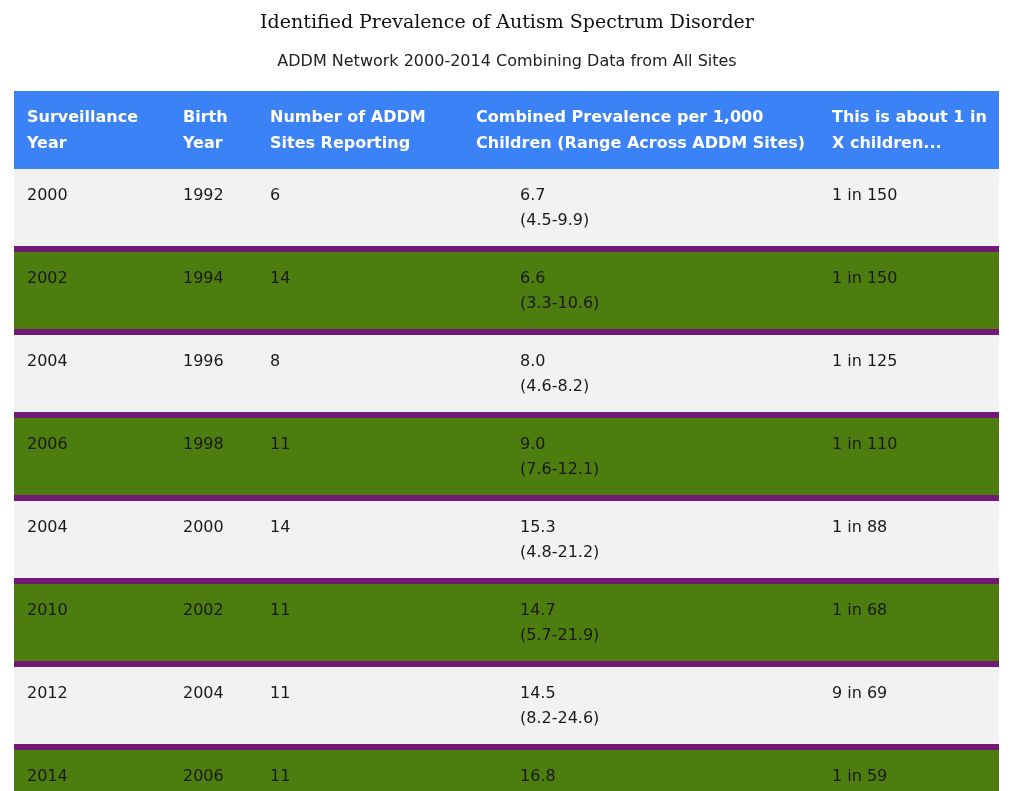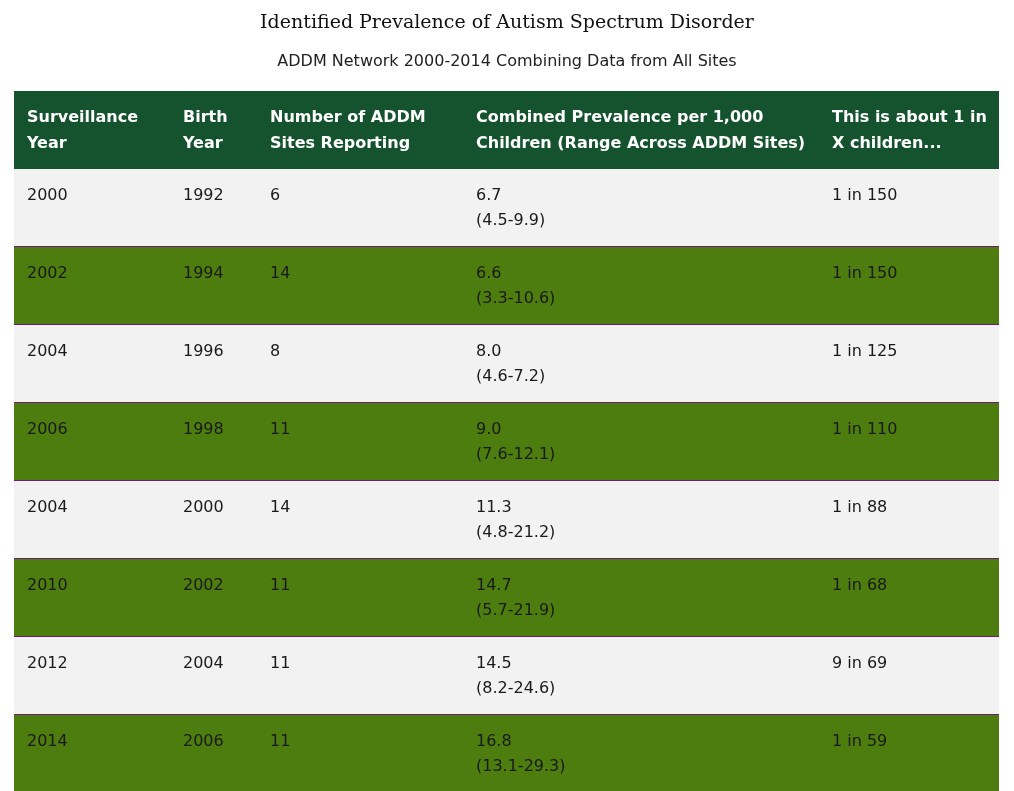--- a/index.html
+++ b/index.html
@@ -1,25 +1,25 @@
 <!DOCTYPE html>
 <html><head>
 <meta charset="utf-8">
 <style>
   html, body { margin: 0; padding: 0; background: #ffffff; }
   body { width: 1014px; height: 791px; overflow: hidden; font-family: "DejaVu Sans", sans-serif; color: #1a1a1a; }
   .title { position: absolute; top: 10px; left: 0; width: 1014px; text-align: center; font-family: "DejaVu Serif", serif; font-size: 19px; color: #111; }
   .subtitle { position: absolute; top: 51px; left: 0; width: 1014px; text-align: center; font-size: 16px; color: #222; }
   table { position: absolute; top: 91px; left: 14px; width: 985px; border-collapse: collapse; table-layout: fixed; }
-  th { background: #14532d; color: #fff; font-weight: bold; text-align: left; font-size: 16px; line-height: 26px; padding: 13px 8px 13px 13px; vertical-align: top; height: 52px; }
-  td { font-size: 16px; line-height: 25px; padding: 13px 8px 13px 13px; vertical-align: top; height: 51px; border-bottom: 1px solid #701a75; }
+  th { background: #3b82f6; color: #fff; font-weight: bold; text-align: left; font-size: 16px; line-height: 26px; padding: 13px 8px 13px 13px; vertical-align: top; height: 52px; }
+  td { font-size: 16px; line-height: 25px; padding: 13px 8px 13px 13px; vertical-align: top; height: 51px; border-bottom: 6px solid #701a75; }
   tr.odd td { background: #f2f2f2; }
   tr.even td { background: #4d7c0f; }
   .c1 { width: 135px; } .c2 { width: 66px; } .c3 { width: 185px; } .c4 { width: 335px; } .c5 { width: auto; }
-  .range { display: block; }
+  .range { display: block; margin-left: 44px; }
 </style>
 </head>
 <body>
 
 <div class="title">Identified Prevalence of Autism Spectrum Disorder</div>
 <div class="subtitle">ADDM Network 2000-2014 Combining Data from All Sites</div>
 
 <table>
   <thead>
     <tr>
@@ -50,40 +50,40 @@
           <span class="range">(3.3-10.6)</span>
         </td>
         <td>1 in 150</td>
       </tr>
       <tr class="odd">
         <td>2004</td>
         <td>1996</td>
         <td>8</td>
         <td>
           <span class="range">8.0</span>
-          <span class="range">(4.6-7.2)</span>
+          <span class="range">(4.6-8.2)</span>
         </td>
         <td>1 in 125</td>
       </tr>
       <tr class="even">
         <td>2006</td>
         <td>1998</td>
         <td>11</td>
         <td>
           <span class="range">9.0</span>
           <span class="range">(7.6-12.1)</span>
         </td>
         <td>1 in 110</td>
       </tr>
       <tr class="odd">
         <td>2004</td>
         <td>2000</td>
         <td>14</td>
         <td>
-          <span class="range">11.3</span>
+          <span class="range">15.3</span>
           <span class="range">(4.8-21.2)</span>
         </td>
         <td>1 in 88</td>
       </tr>
       <tr class="even">
         <td>2010</td>
         <td>2002</td>
         <td>11</td>
         <td>
           <span class="range">14.7</span>

